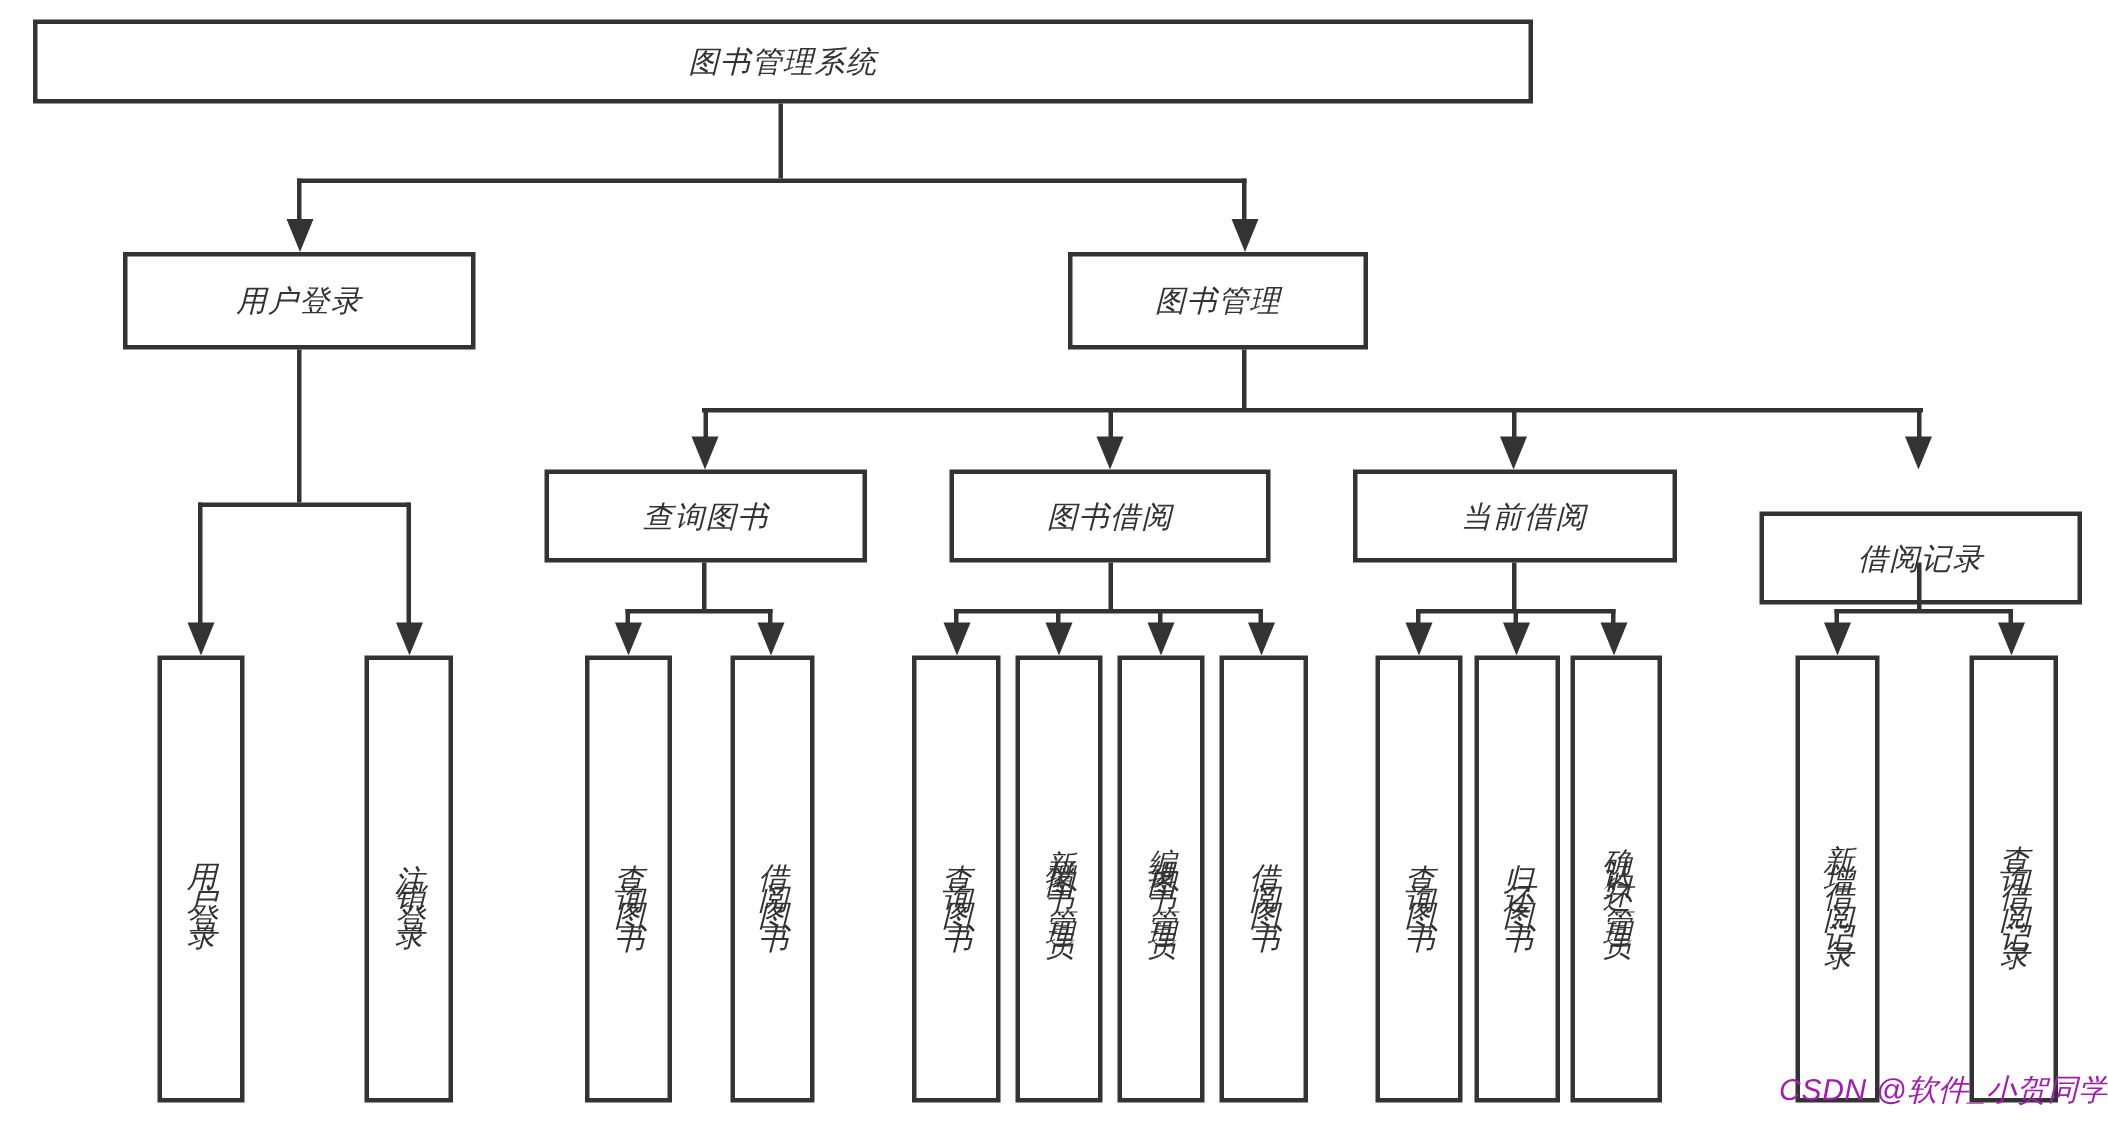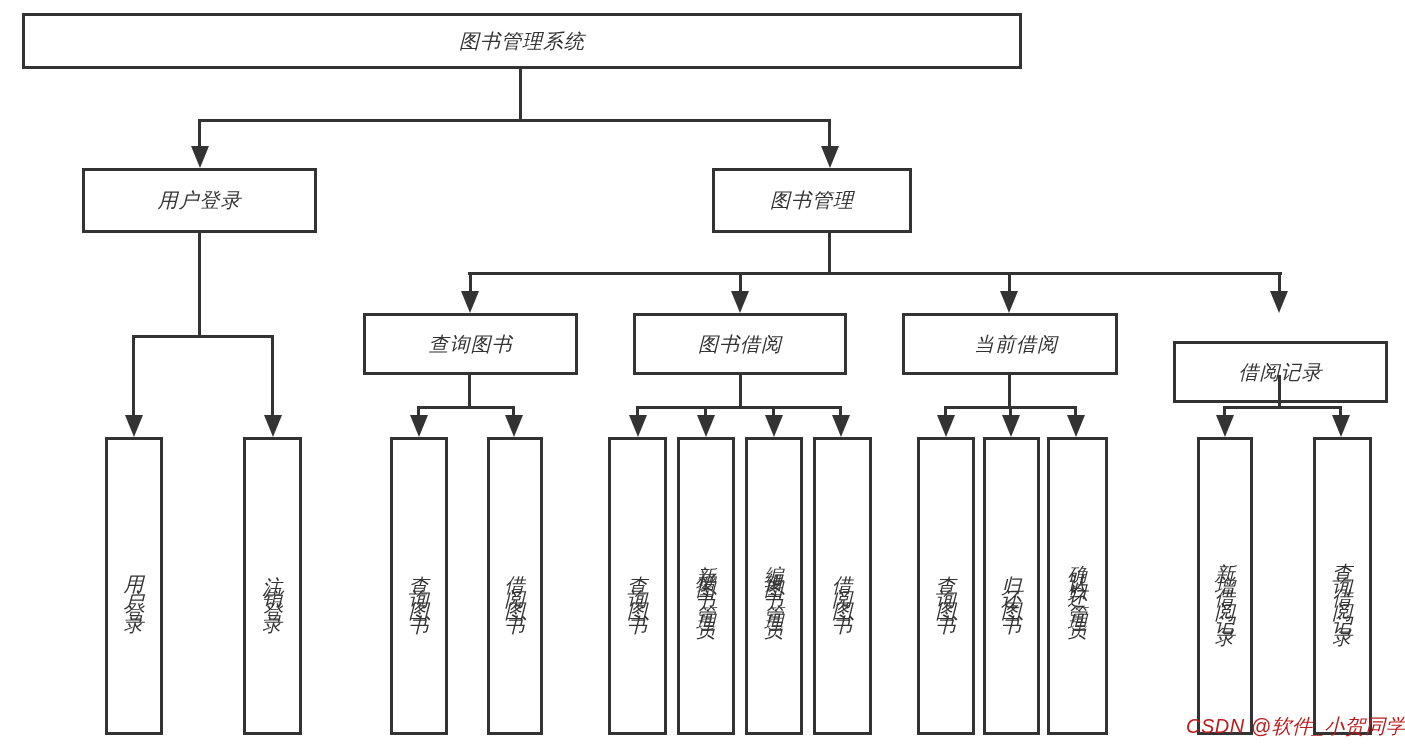--- a/index.html
+++ b/index.html
@@ -56,21 +56,21 @@
     width: 0; height: 0;
     border-left: 9px solid transparent;
     border-right: 9px solid transparent;
     border-top: 22px solid #333333;
   }
   .watermark {
     position: absolute;
     left: 1186px;
     top: 713px;
     font-size: 20px;
-    color: #b91c1c;
+    color: #a21caf;
     letter-spacing: 0.5px;
     white-space: nowrap;
     z-index: 5;
   }
 </style>
 </head>
 <body>
 
 <div id="stage">
 

